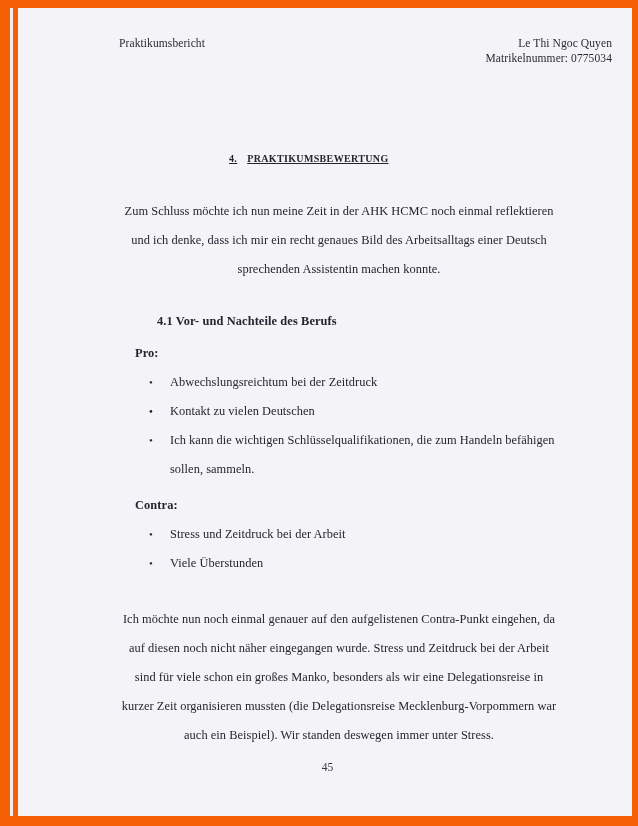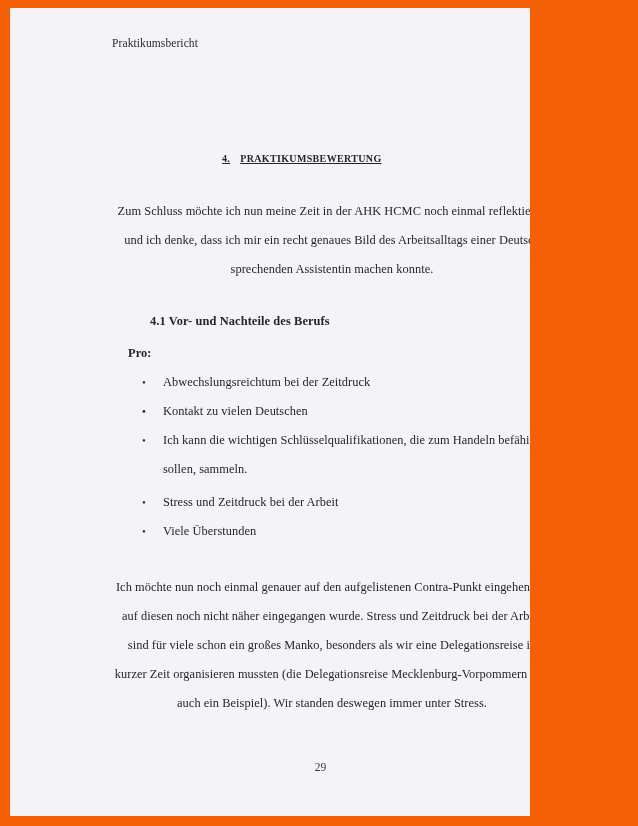--- a/index.html
+++ b/index.html
@@ -19,23 +19,23 @@
     position: relative;
     width: 638px;
     height: 826px;
     background: #f55f05;
     box-sizing: border-box;
   }
 
   
   #page {
     position: absolute;
-    left: 11px;
+    left: 18px;
     top: 8px;
-    width: 519px;
+    width: 614px;
     height: 808px;
     background: #f4f3f7;
     box-sizing: border-box;
     overflow: hidden;
   }
 
   
   #page-seam-left {
     position: absolute;
     left: 10px;
@@ -171,20 +171,24 @@
 
 <div id="scan-frame">
 
   <div id="page-seam-left"></div>
 
   <div id="page">
     <div id="content">
 
       <div class="page-header">
         <div class="header-left">Praktikumsbericht</div>
+        <div class="header-right">
+          <div>Le Thi Ngoc Quyen</div>
+          <div>Matrikelnummer: 0775034</div>
+        </div>
       </div>
 
       <div class="doc-body">
 
         <div class="section-heading">
           <span class="num">4.</span><span>PRAKTIKUMSBEWERTUNG</span>
         </div>
 
         <p class="para">Zum Schluss möchte ich nun meine Zeit in der AHK HCMC noch einmal reflektieren und ich denke, dass ich mir ein recht genaues Bild des Arbeitsalltags einer Deutsch sprechenden Assistentin machen konnte.</p>
 
@@ -203,33 +207,34 @@
           <li>
             <span class="bullet-dot">•</span>
             <span>Kontakt zu vielen Deutschen</span>
           </li>
           <li>
             <span class="bullet-dot">•</span>
             <span>Ich kann die wichtigen Schlüsselqualifikationen, die zum Handeln befähigen sollen, sammeln.</span>
           </li>
         </ul>
 
+        <div class="list-label">Contra:</div>
 
         <ul class="bullets">
           <li>
             <span class="bullet-dot">•</span>
             <span>Stress und Zeitdruck bei der Arbeit</span>
           </li>
           <li>
             <span class="bullet-dot">•</span>
             <span>Viele Überstunden</span>
           </li>
         </ul>
 
         <p class="para para-final">Ich möchte nun noch einmal genauer auf den aufgelistenen Contra-Punkt eingehen, da auf diesen noch nicht näher eingegangen wurde. Stress und Zeitdruck bei der Arbeit sind für viele schon ein großes Manko, besonders als wir eine Delegationsreise in kurzer Zeit organisieren mussten (die Delegationsreise Mecklenburg-Vorpommern war auch ein Beispiel). Wir standen deswegen immer unter Stress.</p>
 
       </div>
 
-      <div class="page-footer">29</div>
+      <div class="page-footer">45</div>
 
     </div>
   </div>
 </div>
 
 </body></html>

